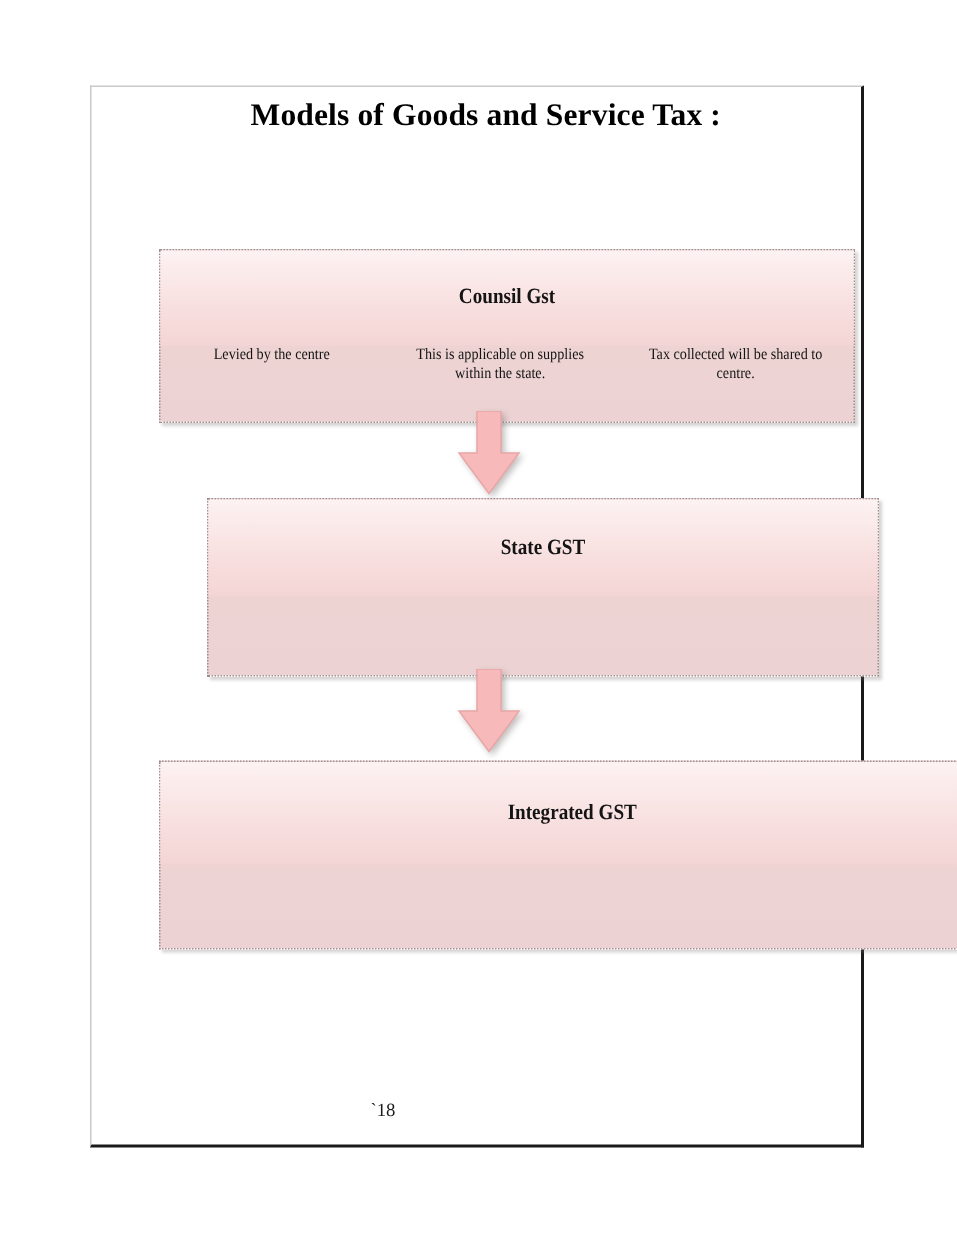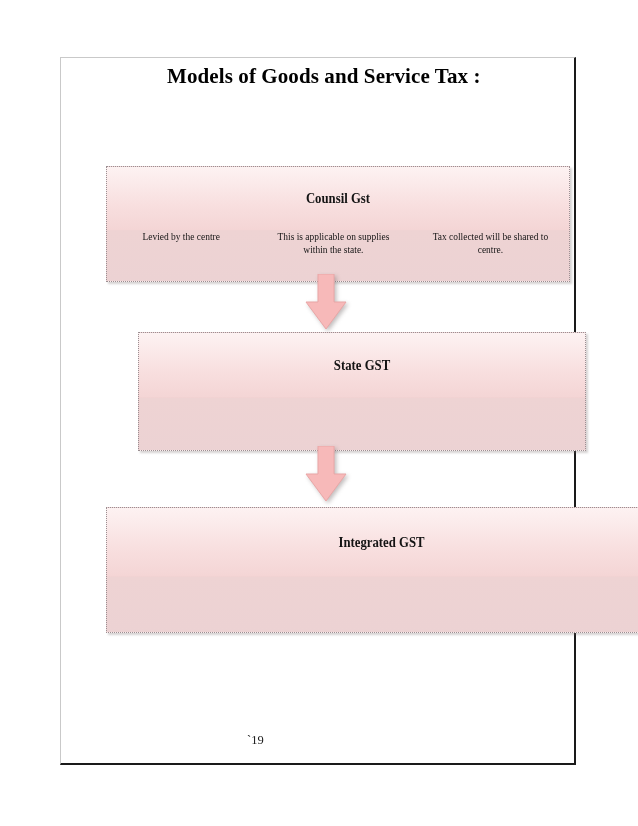--- a/index.html
+++ b/index.html
@@ -153,15 +153,15 @@
   </div>
 
   <svg class="flow-arrow" id="arrow-2" viewBox="0 0 44 56">
     <polygon points="14,0 30,0 30,28 42,28 22,55 2,28 14,28" fill="#f7b9b9" stroke="#e9a6a6" stroke-width="1"></polygon>
   </svg>
 
   <div class="flow-box" id="box-igst">
     <div class="box-header">Integrated GST</div>
   </div>
 
-  <div id="page-number">`19</div>
+  <div id="page-number">`18</div>
 
 </div>
 
 </body></html>

